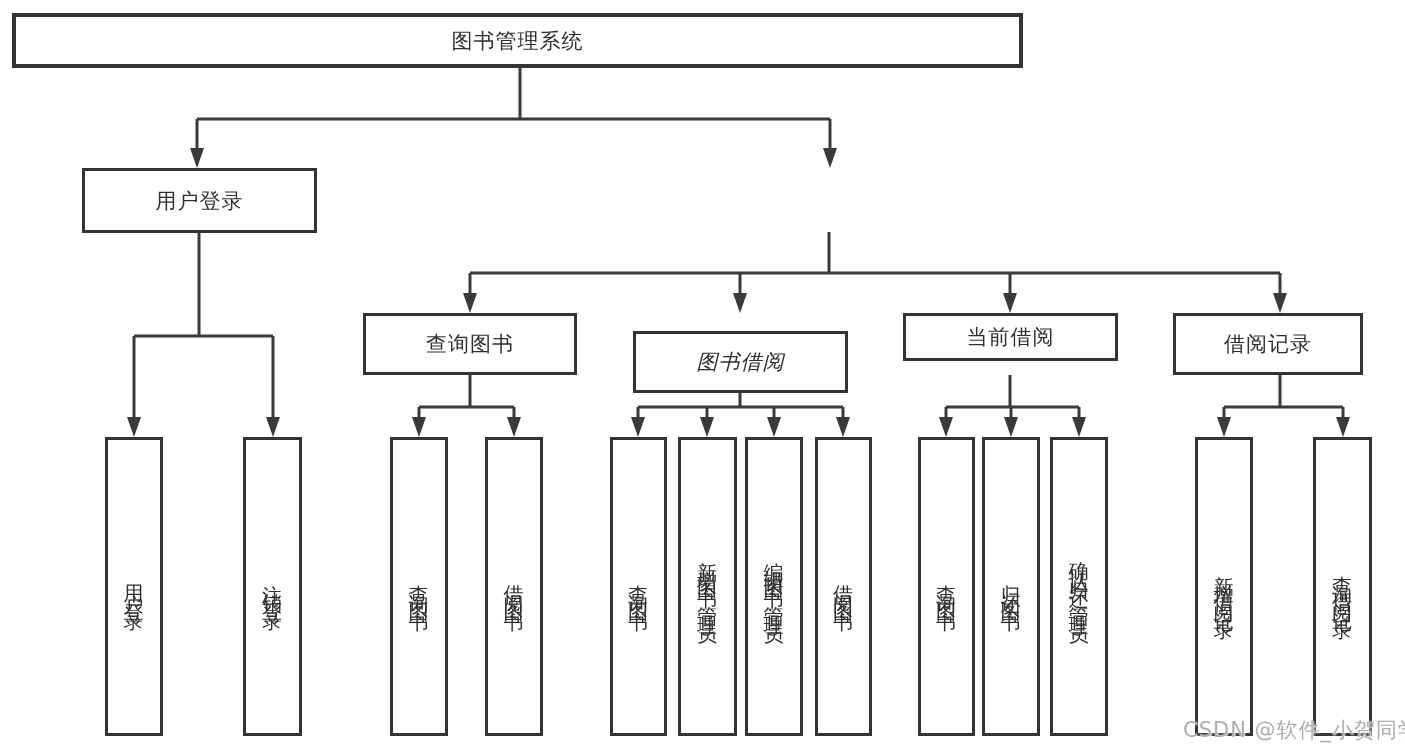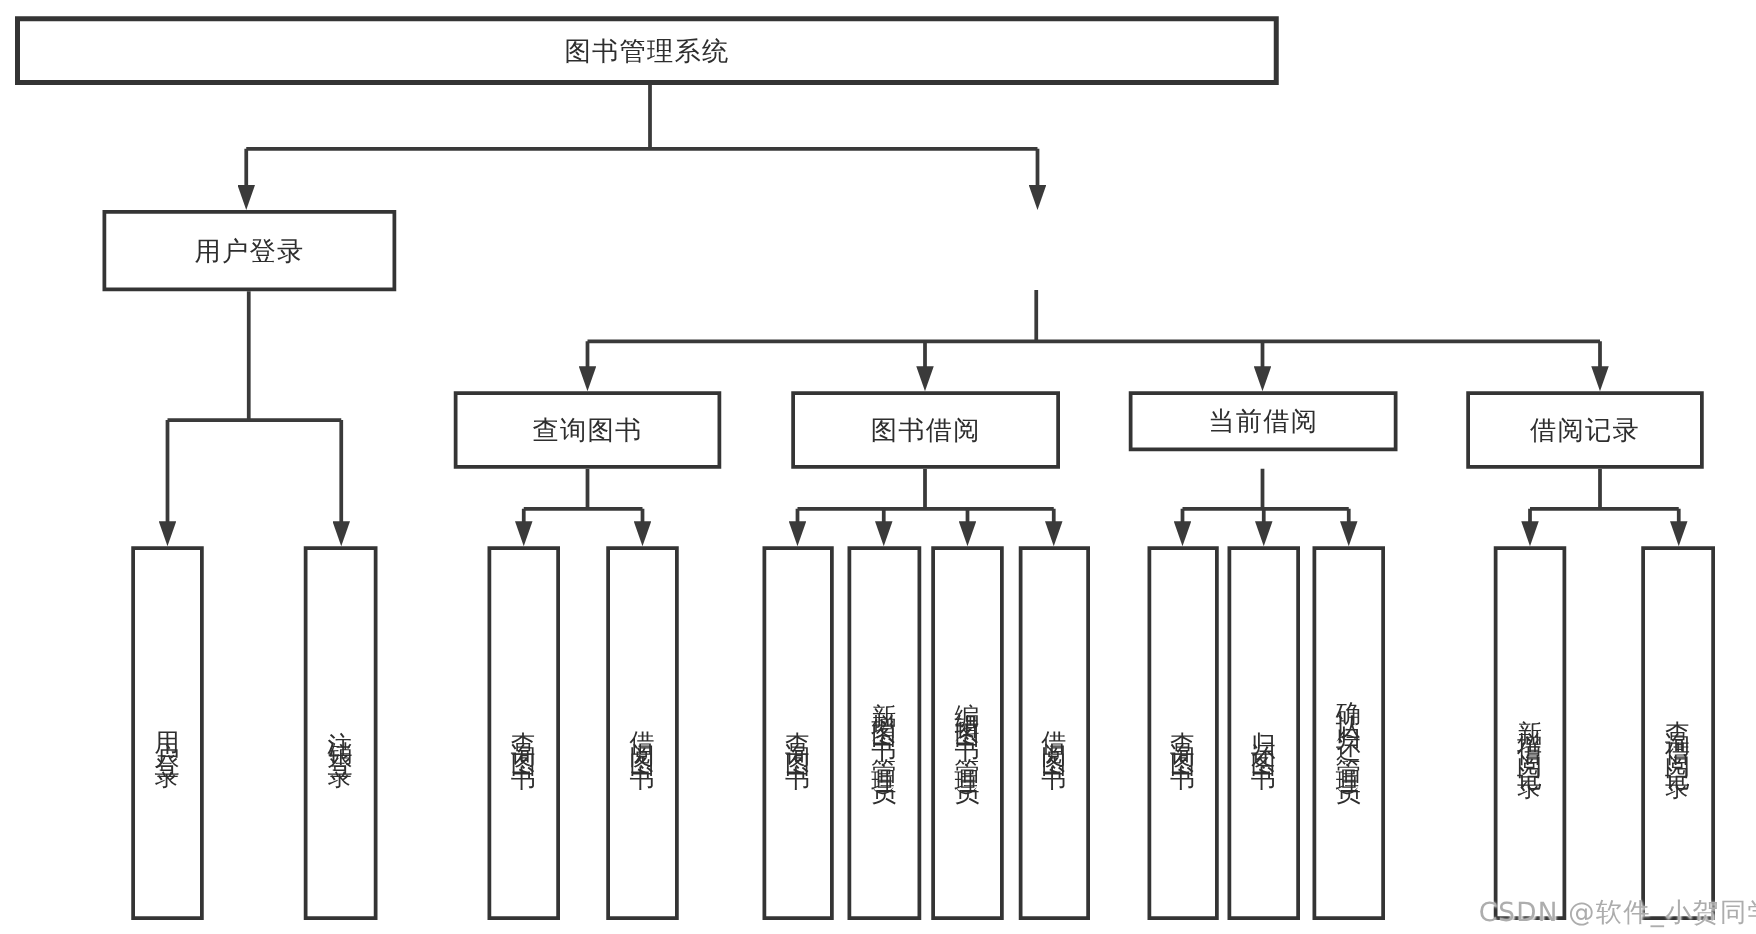--- a/index.html
+++ b/index.html
@@ -115,21 +115,21 @@
     <span>图书管理系统</span>
   </div>
 
   <div class="node hbox" style="left:82px; top:168px; width:235px; height:65px;">
     <span>用户登录</span>
   </div>
 
   <div class="node hbox" style="left:363px; top:313px; width:214px; height:62px;">
     <span>查询图书</span>
   </div>
-  <div class="node hbox" style="left:633px; top:313px; width:215px; height:62px;">
+  <div class="node hbox" style="left:633px; top:331px; width:215px; height:62px;font-style:italic;">
     <span>图书借阅</span>
   </div>
   <div class="node hbox" style="left:903px; top:313px; width:215px; height:48px;">
     <span>当前借阅</span>
   </div>
   <div class="node hbox" style="left:1173px; top:313px; width:190px; height:62px;">
     <span>借阅记录</span>
   </div>
 
   <div class="node leaf" style="left:105px; width:58px;">

